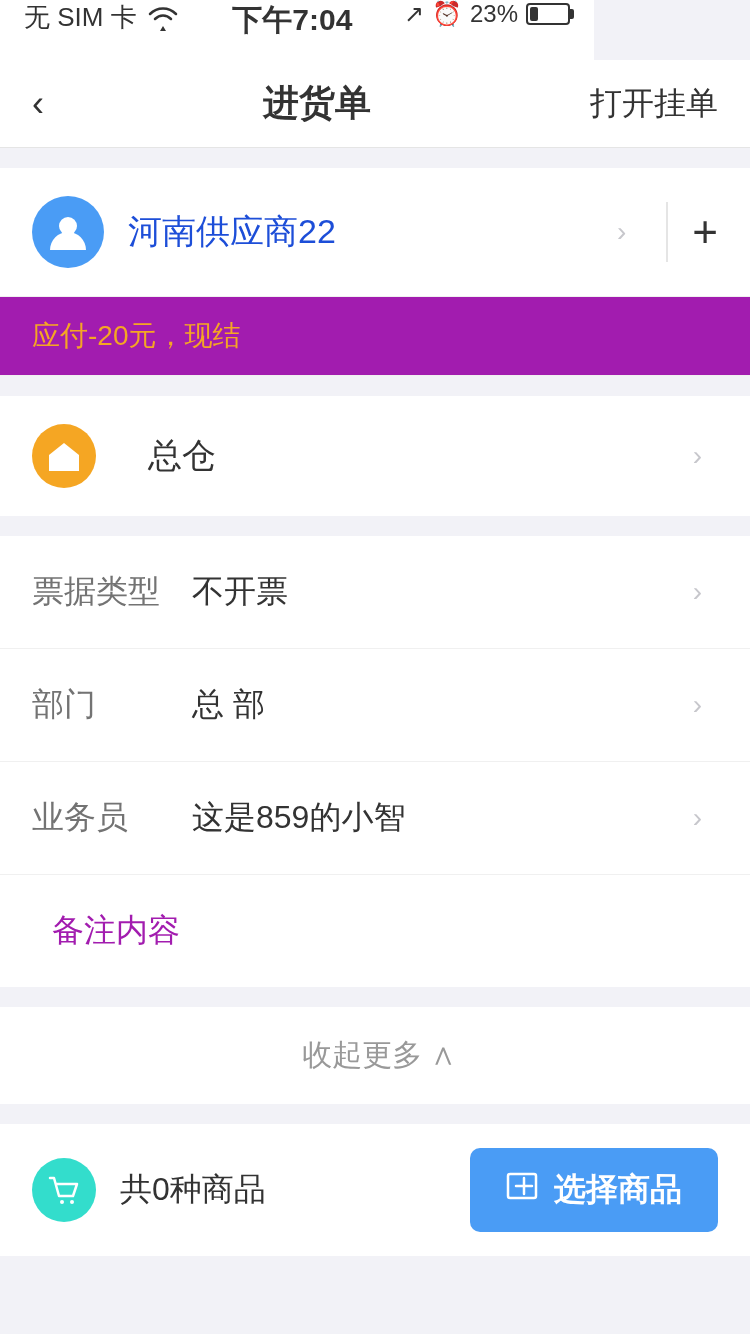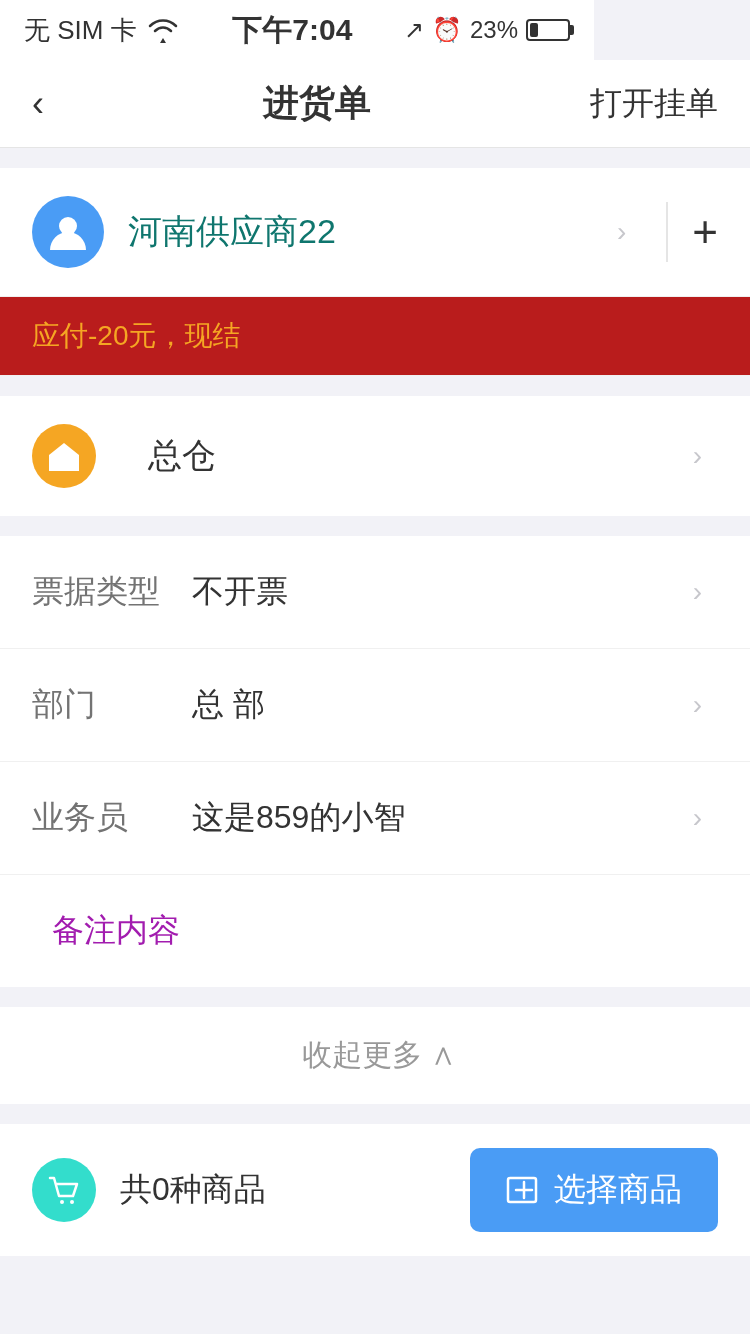--- a/index.html
+++ b/index.html
@@ -12,21 +12,21 @@
       font-size: 32px;
       color: #333;
     }
 
     
     .status-bar {
       width: 594px;
       height: 60px;
       background: #fff;
       display: flex;
-      align-items: center;
+      align-items: flex-start;
       justify-content: space-between;
       padding: 0 24px;
       font-size: 28px;
     }
     .status-left {
       display: flex;
       align-items: center;
       gap: 8px;
       font-size: 26px;
       color: #333;
@@ -126,21 +126,21 @@
       flex-shrink: 0;
     }
     .supplier-avatar svg {
       width: 44px;
       height: 44px;
       fill: #fff;
     }
     .supplier-name {
       flex: 1;
       font-size: 34px;
-      color: #0f766e;
+      color: #1d4ed8;
     }
     .chevron-right {
       color: #c7c7cc;
       font-size: 28px;
       margin-right: 16px;
     }
     .add-btn {
       font-size: 44px;
       color: #333;
       line-height: 1;
@@ -148,21 +148,21 @@
     }
     .supplier-divider {
       width: 2px;
       height: 60px;
       background: #e5e5e5;
       margin: 0 24px;
     }
 
     
     .notice-bar {
-      background: #b91c1c;
+      background: #a21caf;
       padding: 20px 32px;
       font-size: 28px;
       color: #f5a623;
       border-bottom: 1px solid #f0f0f0;
     }
 
     
     .warehouse-row {
       display: flex;
       align-items: center;
@@ -267,23 +267,24 @@
       color: #333;
     }
     .select-product-btn {
       background: #4a9cf5;
       color: #fff;
       border: none;
       border-radius: 10px;
       padding: 20px 36px;
       font-size: 32px;
       display: flex;
-      align-items: center;
+      align-items: flex-start;
       gap: 12px;
       cursor: pointer;
+      font-weight: bold;
     }
     .select-product-btn svg {
       width: 36px;
       height: 36px;
       fill: #fff;
     }
 
     .bottom-gray {
       height: 300px;
       background: #f2f2f7;

